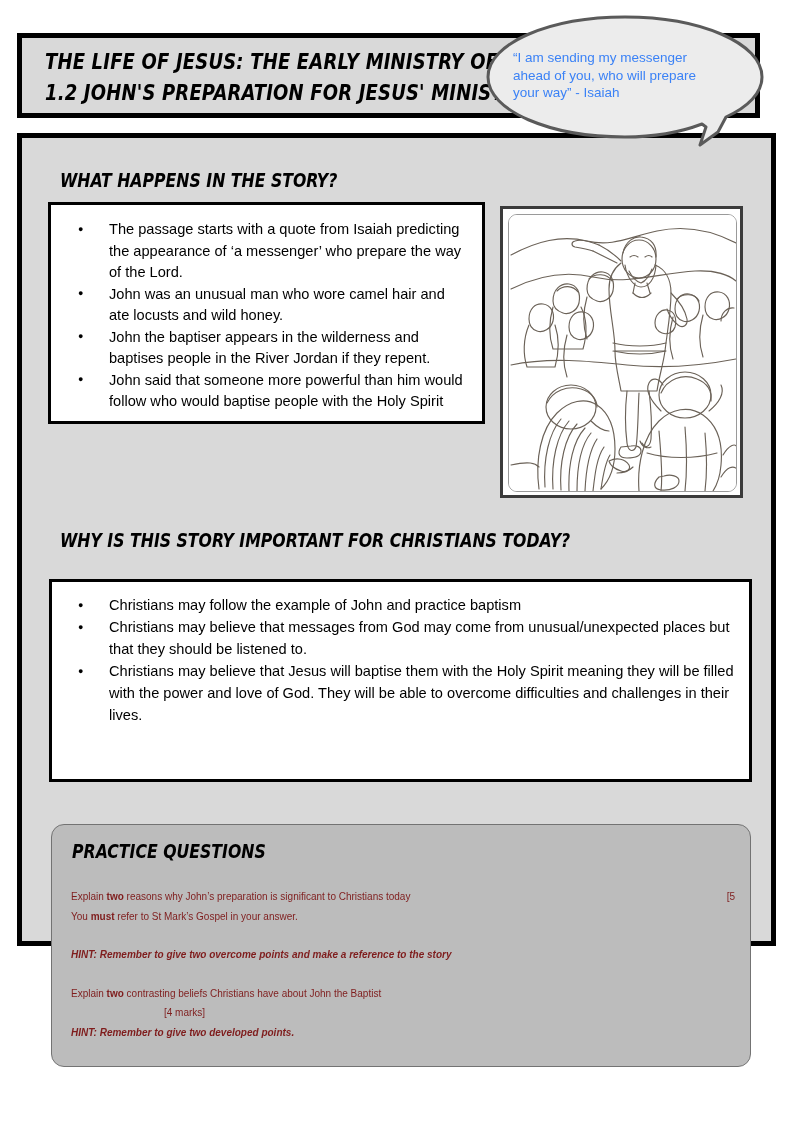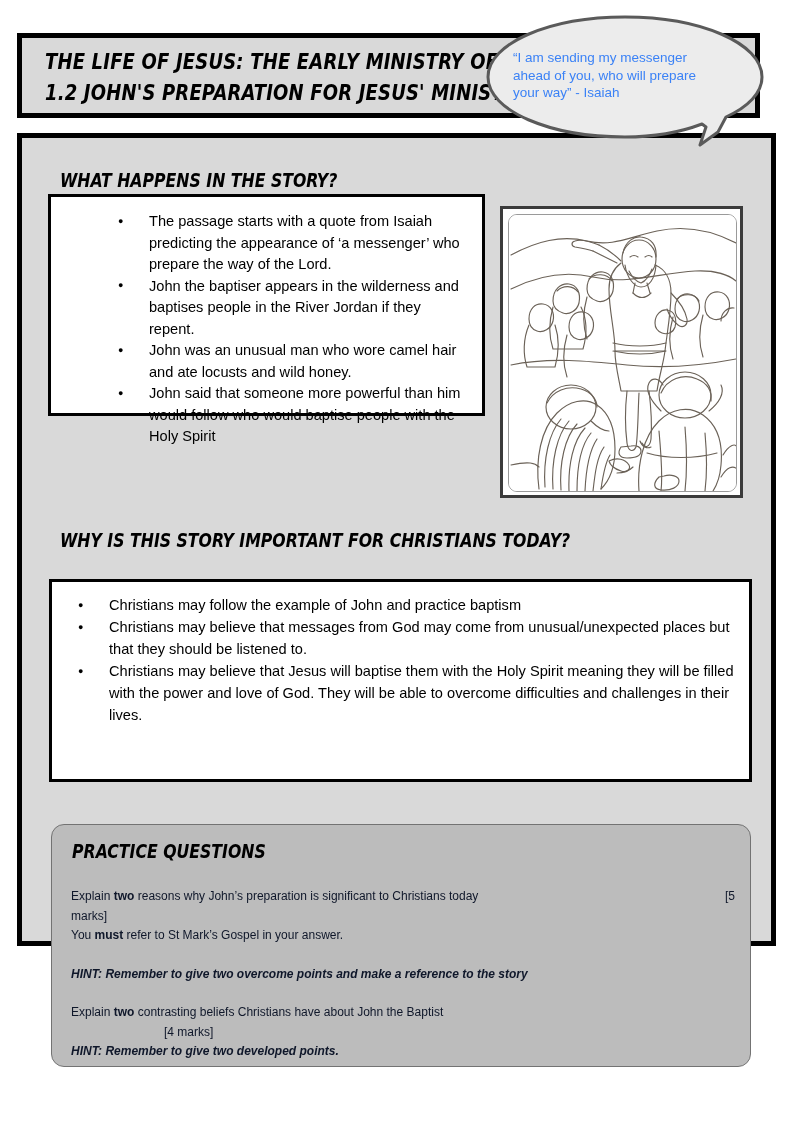--- a/index.html
+++ b/index.html
@@ -104,21 +104,21 @@
   #heading-story { left: 38px; top: 31px; }
   #heading-today { left: 38px; top: 391px; }
 
   
   .content-box {
     position: absolute;
     background: #ffffff;
     border: 3px solid #000000;
     box-sizing: border-box;
   }
-  #box-story  { left: 26px;  top: 56px;  width: 437px; height: 222px; padding-left: 40px; }
+  #box-story  { left: 26px;  top: 64px;  width: 437px; height: 222px; }
   #box-today  { left: 27px;  top: 441px; width: 703px; height: 203px; }
 
   ul.bullets {
     list-style: none;
     margin: 0;
     padding: 0;
   }
   ul.bullets li {
     position: relative;
     font-family: "Liberation Sans", sans-serif;
@@ -200,23 +200,23 @@
     transform: scaleX(0.92);
     transform-origin: left center;
   }
 
   .q-body {
     position: absolute;
     left: 19px;
     top: 62px;
     width: 664px;
     font-family: "Liberation Sans", sans-serif;
-    font-size: 12px;
+    font-size: 10px;
     line-height: 19.5px;
-    color: #0f172a;
+    color: #7f1d1d;
   }
   .q-line { position: relative; }
   .q-line .marks-right {
     position: absolute;
     right: 0;
     top: 0;
   }
   .q-hint {
     font-weight: bold;
     font-style: italic;
@@ -253,22 +253,22 @@
     <div class="bubble-text">“I am sending my messenger ahead of you, who will prepare your way” - Isaiah</div>
   </div>
 
   <div class="main-box">
 
     <div class="section-heading" id="heading-story">WHAT HAPPENS IN THE STORY?</div>
 
     <div class="content-box" id="box-story">
       <ul class="bullets">
         <li>The passage starts with a quote from Isaiah predicting the appearance of ‘a messenger’ who prepare the way of the Lord.</li>
+        <li>John was an unusual man who wore camel hair and ate locusts and wild honey.</li>
         <li>John the baptiser appears in the wilderness and baptises people in the River Jordan if they repent.</li>
-        <li>John was an unusual man who wore camel hair and ate locusts and wild honey.</li>
         <li>John said that someone more powerful than him would follow who would baptise people with the Holy Spirit</li>
       </ul>
     </div>
 
     <div class="illus-frame">
       <div class="illus-inner">
         <svg width="229" height="278" viewBox="0 0 229 278">
           <rect x="0" y="0" width="229" height="278" fill="#ffffff"></rect>
           <g fill="none" stroke="#6b6258" stroke-width="1.15" stroke-linecap="round" stroke-linejoin="round">
 
@@ -381,21 +381,20 @@
 
     <div class="practice-box">
       <div id="heading-practice">PRACTICE QUESTIONS</div>
 
       <div class="q-body">
 
         <div class="q-line">
           <span>Explain </span><b class="em">two</b><span> reasons why John’s preparation is significant to Christians today</span>
           <span class="marks-right">[5</span>
         </div>
-        <div class="q-line">marks]</div>
 
         <div class="q-line">
           <span>You </span><b class="em">must</b><span> refer to St Mark’s Gospel in your answer.</span>
         </div>
 
         <div class="q-gap"></div>
 
         <div class="q-line q-hint">HINT: Remember to give two overcome points and make a reference to the story</div>
 
         <div class="q-gap"></div>

